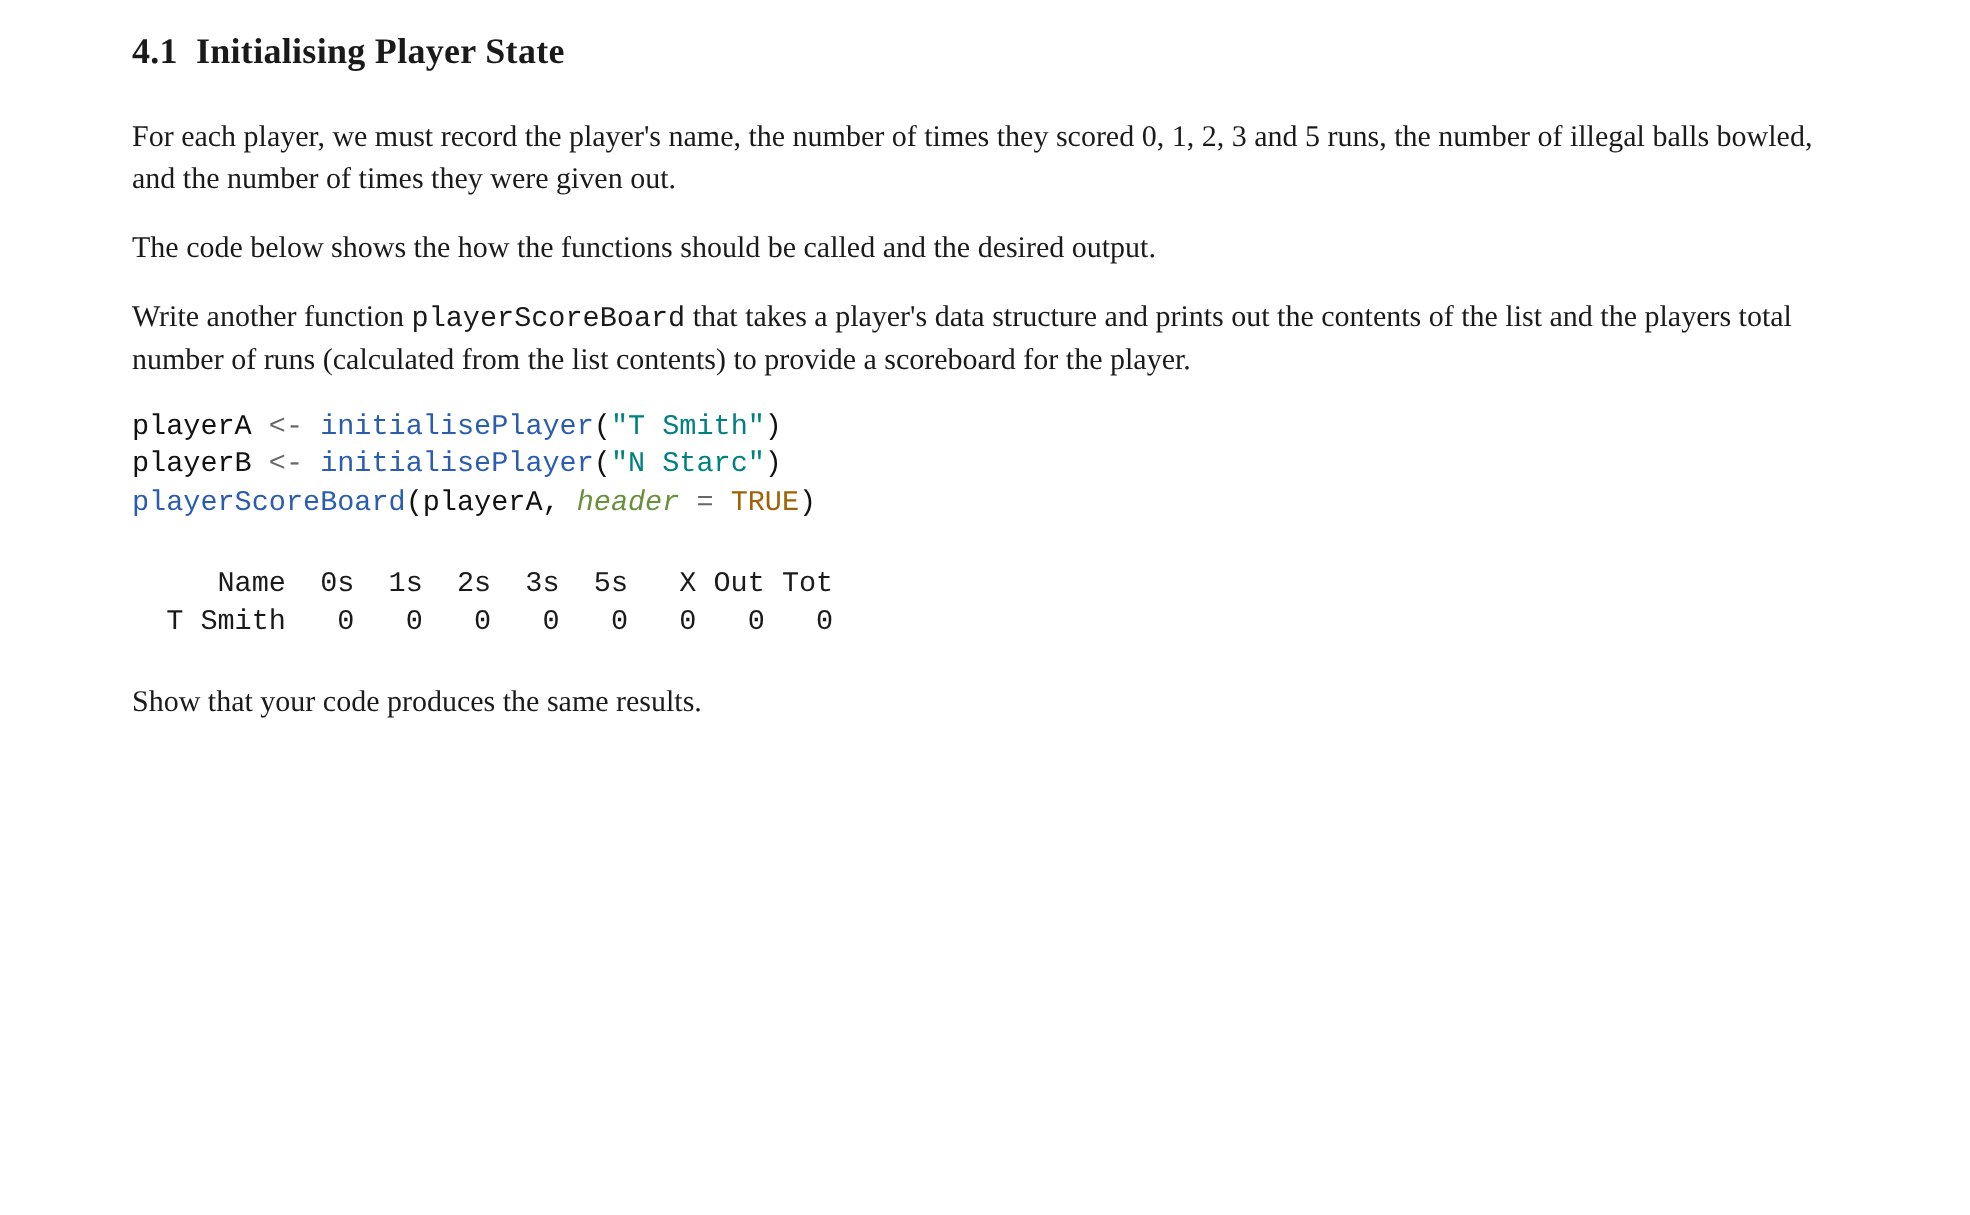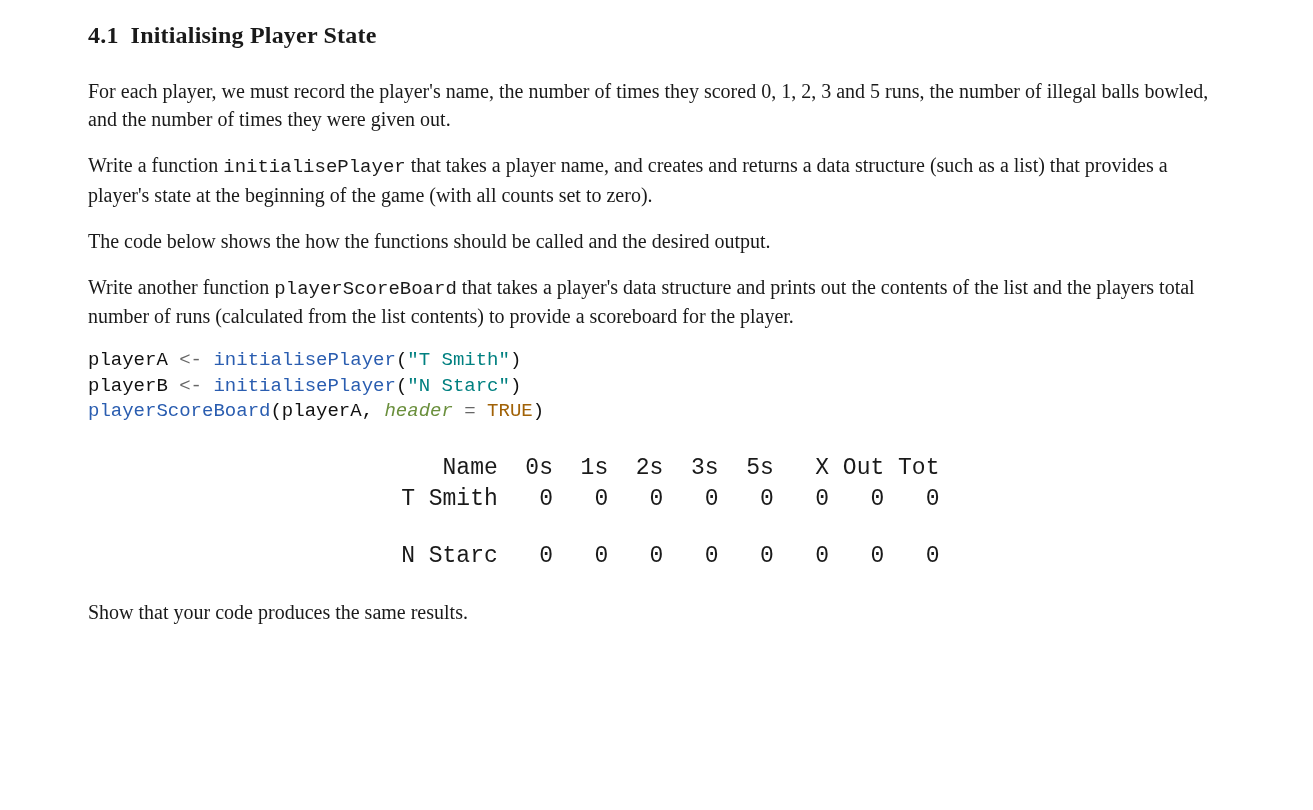--- a/index.html
+++ b/index.html
@@ -35,59 +35,54 @@
   }
   pre.codeblock {
     font-family: 'Consolas', 'Menlo', 'Courier New', monospace;
     font-size: 19px;
     line-height: 1.35;
     margin: 4px 0 28px 0;
     white-space: pre;
   }
   pre.output {
     font-family: 'Consolas', 'Menlo', 'Courier New', monospace;
-    font-size: 23px;
+    font-size: 19px;
     line-height: 1.35;
     margin: 4px 0 26px 0;
     white-space: pre;
-    text-align: center;
   }
   .tok-ident { color: #111; text-align: center; }
   .tok-op    { color: #666; }
   .tok-fn    { color: #2a5db0; }
   .tok-str   { color: #008080; }
   .tok-arg   { color: #6a8f3c; font-style: italic; }
   .tok-bool  { color: #a16207; }
 </style>
 </head>
 <body>
 
 <div class="page">
 
   <h2 class="section-heading">
     <span class="num">4.1</span><span>Initialising Player State</span>
   </h2>
 
   <p class="body">For each player, we must record the player's name, the number of times they scored 0, 1, 2, 3 and 5 runs, the number of illegal balls bowled, and the number of times they were given out.</p>
 
-  <p class="body">
-    <span>Write a function </span><code class="inline">initialisePlayer</code><span> that takes a player name, and creates and returns a data structure (such as a list) that provides a player's state at the beginning of the game (with all counts set to zero).</span>
-  </p>
 
   <p class="body">The code below shows the how the functions should be called and the desired output.</p>
 
   <p class="body">
     <span>Write another function </span><code class="inline">playerScoreBoard</code><span> that takes a player's data structure and prints out the contents of the list and the players total number of runs (calculated from the list contents) to provide a scoreboard for the player.</span>
   </p>
 
   <pre class="codeblock"><span class="tok-ident">playerA </span><span class="tok-op">&lt;- </span><span class="tok-fn">initialisePlayer</span><span class="tok-ident">(</span><span class="tok-str">"T Smith"</span><span class="tok-ident">)</span>
 <span class="tok-ident">playerB </span><span class="tok-op">&lt;- </span><span class="tok-fn">initialisePlayer</span><span class="tok-ident">(</span><span class="tok-str">"N Starc"</span><span class="tok-ident">)</span>
 <span class="tok-fn">playerScoreBoard</span><span class="tok-ident">(</span><span class="tok-ident">playerA, </span><span class="tok-arg">header </span><span class="tok-op">= </span><span class="tok-bool">TRUE</span><span class="tok-ident">)</span></pre>
 
   <pre class="output">     Name  0s  1s  2s  3s  5s   X Out Tot
   T Smith   0   0   0   0   0   0   0   0</pre>
 
 
-  <pre class="output">  N Starc   0   0   0   0   0   0   0   0</pre>
 
   <p class="body">Show that your code produces the same results.</p>
 
 </div>
 
 </body></html>

